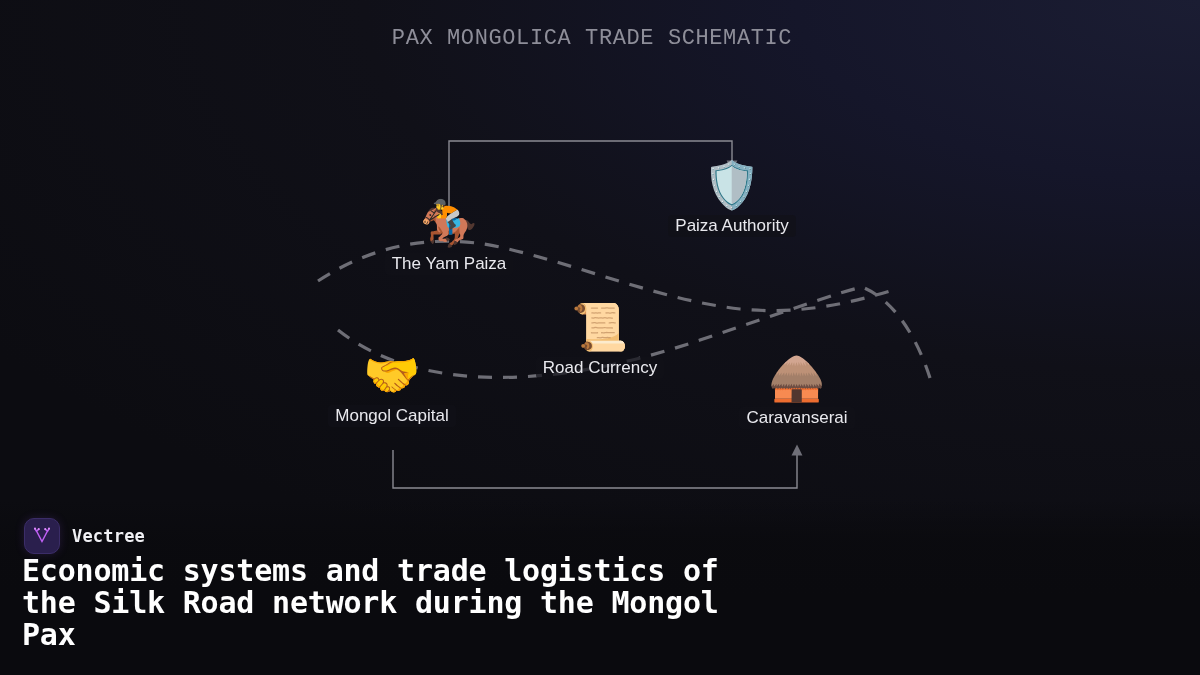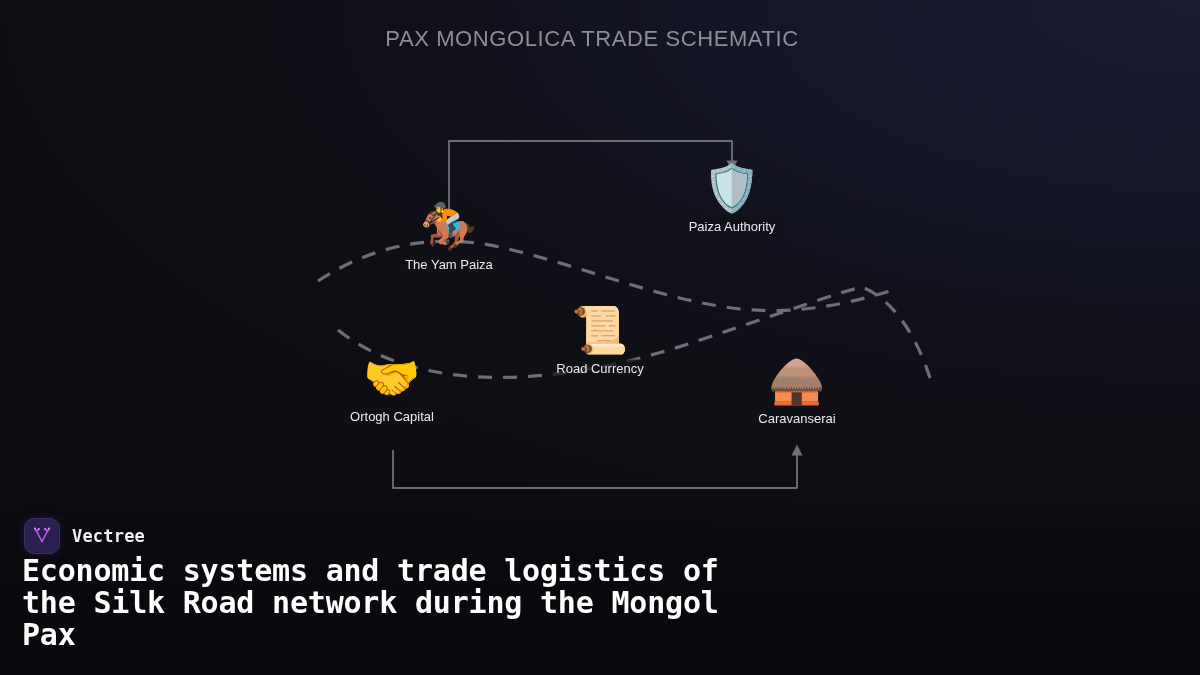--- a/index.html
+++ b/index.html
@@ -22,21 +22,21 @@
   
   #schematic-title {
     position: absolute;
     top: 26px;
     left: 0;
     width: 1184px;
     text-align: center;
     font-size: 22px;
     letter-spacing: 0.6px;
     color: #8e8e99;
-    font-family: Liberation Sans, sans-serif;
+    font-family: Liberation Mono, monospace;
     font-weight: 400;
     white-space: nowrap;
   }
 
   
   #diagram {
     position: absolute;
     inset: 0;
     width: 1200px;
     height: 675px;
@@ -60,21 +60,21 @@
   .node-icon {
     font-size: 46px;
     line-height: 52px;
     height: 52px;
     display: block;
     text-align: center;
     font-family: "DejaVu Sans", sans-serif;
   }
   .node-label {
     margin-top: 4px;
-    font-size: 13px;
+    font-size: 17px;
     color: #e9e9ee;
     font-family: "Liberation Sans", sans-serif;
     white-space: nowrap;
     padding: 1px 7px;
     border-radius: 4px;
     background: rgba(17,17,24,0.72);
   }
 
   
   #footer {
@@ -169,21 +169,21 @@
       <span class="node-label">Paiza Authority</span>
     </div>
 
     <div class="node" style="left:600px; top:340px;">
       <span class="node-icon">📜</span>
       <span class="node-label">Road Currency</span>
     </div>
 
     <div class="node" style="left:392px; top:388px;">
       <span class="node-icon">🤝</span>
-      <span class="node-label">Ortogh Capital</span>
+      <span class="node-label">Mongol Capital</span>
     </div>
 
     <div class="node" style="left:797px; top:390px;">
       <span class="node-icon">🛖</span>
       <span class="node-label">Caravanserai</span>
     </div>
 
   </div>
 
   <div id="footer">

